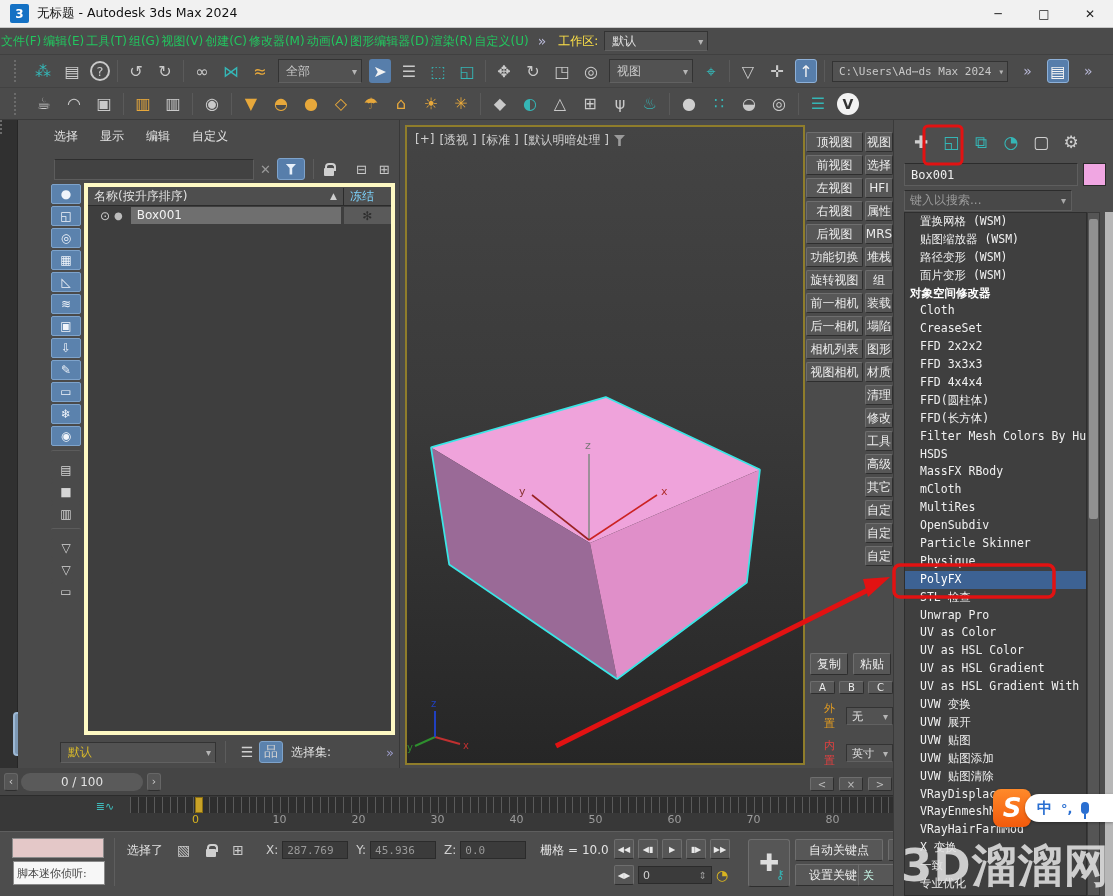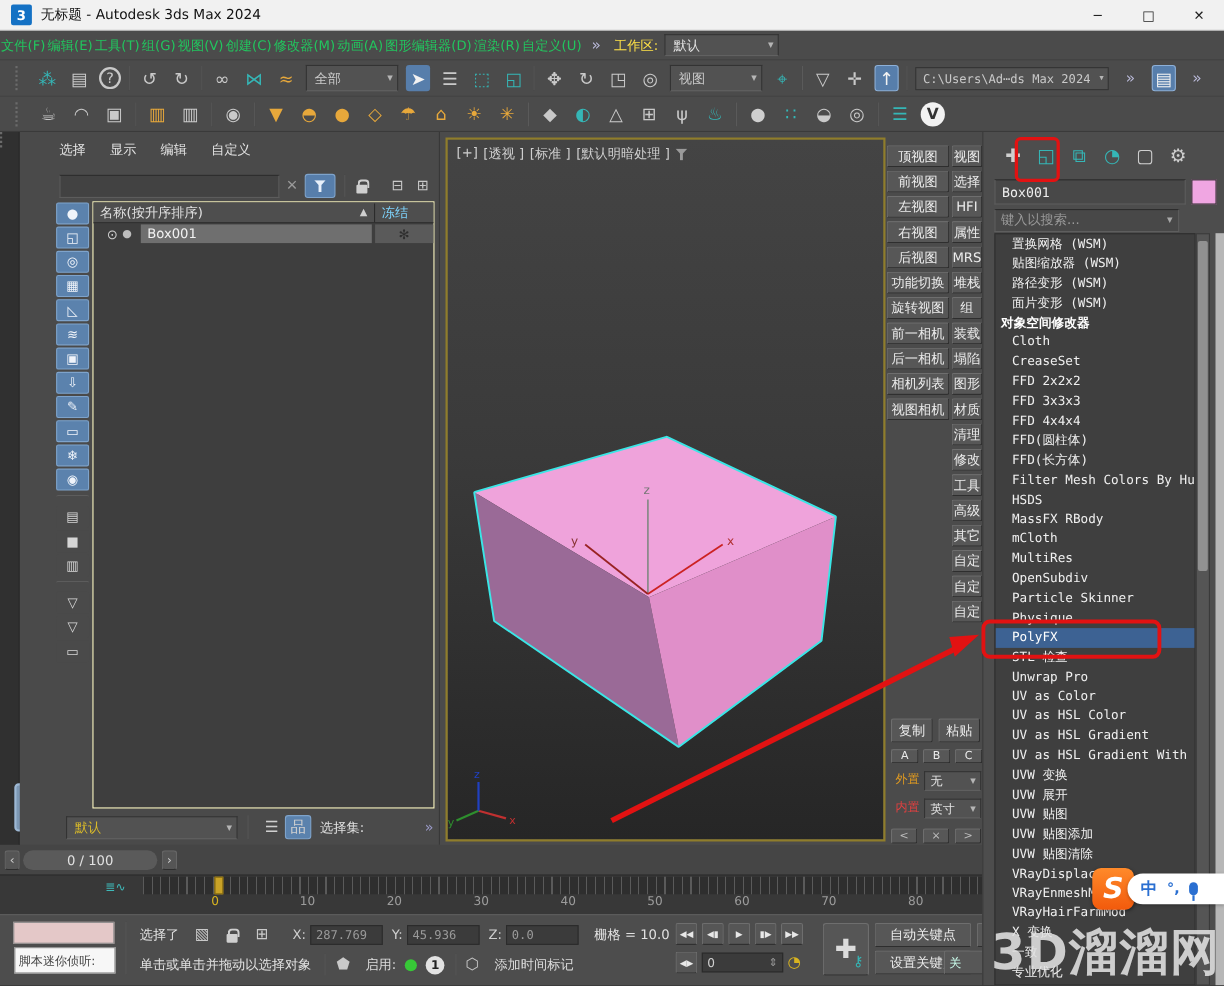--- a/index.html
+++ b/index.html
@@ -58,21 +58,21 @@
 #exclear{margin:0 6px;color:#9a9a9a;font-size:13px}
 #exfilterbtn{width:28px;height:22px;background:#577eab;border:1px solid #7ea3cb;border-radius:3px;display:flex;align-items:center;justify-content:center}
 #exsearch .vsep{width:1px;height:20px;background:#3a3a3a;border-right:1px solid #5c5c5c;margin:0 8px}
 .exico{margin:0 6px;color:#c9c9c9;font-size:13px}
 
 #vstrip{position:absolute;left:30px;top:64px;width:36px;display:flex;flex-direction:column;align-items:center}
 .vico{width:30px;height:20px;margin-bottom:2px;display:flex;align-items:center;justify-content:center;font-size:12px;color:#d6d6d6;background:#4a4a4a;border-radius:2px}
 .vico.on{background:#5b82ad;border:1px solid #7ea3cb;color:#f0f4fa}
 .vico.gap{background:transparent;border-top:1px solid #5c5c5c;height:6px;width:30px;margin:2px 0 4px}
 
-#extable{position:absolute;left:66px;top:63px;width:311px;height:552px;background:#3e3e3e;border:1px solid #fef9c3}
+#extable{position:absolute;left:66px;top:63px;width:311px;height:552px;background:#3e3e3e;border:4px solid #fef9c3}
 #exheader{display:flex;height:19px;background:#4e4e4e;border-bottom:1px solid #2b2b2b;align-items:center}
 #exheader .hname{flex:0 0 255px;padding-left:6px;display:flex;align-items:center;color:#e0e0e0}
 #exheader .hsort{margin-left:auto;margin-right:6px;font-size:9px;color:#cfcfcf}
 #exheader .hfreeze{flex:1;border-left:1px solid #2b2b2b;padding-left:6px;color:#7dd3fc}
 #exrow{display:flex;height:19px;align-items:center}
 #exrow .eic{margin-left:12px;color:#cfcfcf;font-size:12px}
 #exrow .dic{margin-left:4px;color:#bdbdbd;font-size:10px}
 #exrow .name{margin-left:8px;flex:0 0 210px;background:#6f6f6f;color:#f2f2f2;padding-left:6px;height:17px;line-height:17px}
 #exrow .fcell{flex:1;background:#5a5a5a;height:17px;margin-left:3px;display:flex;align-items:center;justify-content:center;color:#2e2e2e;font-size:12px}
 
@@ -95,21 +95,21 @@
 
 #quadpanel{position:absolute;left:806px;top:120px;width:87px;height:676px;z-index:20}
 #qleft{position:absolute;left:0;top:12px;width:57px;display:flex;flex-direction:column;gap:3px}
 #qright{position:absolute;left:59px;top:12px;width:28px;display:flex;flex-direction:column;gap:3px}
 .qbtn{height:20px;background:#575757;border:1px solid #6e6e6e;border-bottom-color:#2e2e2e;border-right-color:#2e2e2e;border-radius:2px;color:#ececec;font-size:12px;display:flex;align-items:center;justify-content:center;white-space:nowrap;overflow:hidden}
 #qclip{position:absolute;left:0;top:533px;width:87px}
 #qclip .r1{display:flex;gap:5px;margin-left:4px}
 #qclip .r1 .qbtn{width:38px;height:22px}
 #qclip .r2{display:flex;gap:4px;margin:6px 0 0 4px}
 #qclip .r2 .qbtn{width:25px;height:13px;font-size:10px}
-#qclip .lblrow{display:flex;margin:7px 0 0 8px}
+#qclip .lblrow{display:flex;align-items:center;margin:7px 0 0 18px}
 #qclip .lblrow .lab{width:26px;font-size:11px}
 #qclip .lblrow .lab.or{color:#e09a20}
 #qclip .lblrow .lab.rd{color:#e04040}
 #qclip .lblrow .dd{width:52px;height:18px;font-size:11px;padding:0 14px 0 5px}
 #qclip .r5{display:flex;gap:5px;margin:9px 0 0 4px}
 #qclip .r5 .qbtn{width:24px;height:14px;font-size:10px;color:#bdbdbd}
 
 
 #rightpanel{position:absolute;left:893px;top:120px;width:220px;height:776px;background:#4d4d4d;border-left:1px solid #3a3a3a;z-index:30}
 #cptabs{position:absolute;left:4px;top:6px;width:196px;height:32px;display:flex;justify-content:space-between;align-items:center;padding:0 10px}
@@ -400,31 +400,20 @@
       <span class="sico">▧</span>
       <span class="icon-lock"></span>
       <span class="sico">⊞</span>
       <span class="axlabel">X:</span>
       <span class="cfield">287.769</span>
       <span class="axlabel">Y:</span>
       <span class="cfield" able="true">45.936</span>
       <span class="axlabel">Z:</span>
       <span class="cfield">0.0</span>
       <span id="gridlabel">栅格 = 10.0</span>
-    </div>
-    <div id="st2">
-      <span class="prompt">单击或单击并拖动以选择对象</span>
-      <span class="vsep" style="position:static;height:20px;margin-right:10px"></span>
-      <span class="sico">⬟</span>
-      <span>启用:</span>
-      <span class="dot-green"></span>
-      <span class="badge">1</span>
-      <span class="vsep" style="position:static;height:20px;margin-right:8px"></span>
-      <span class="sico">⬡</span>
-      <span>添加时间标记</span>
     </div>
     <div id="playrow1">
 
     <span class="pbtn">◀◀</span>
         <span class="pbtn">◀▮</span>
         <span class="pbtn">▶</span>
         <span class="pbtn">▮▶</span>
         <span class="pbtn">▶▶</span>
       </div>
     <div id="playrow2">

